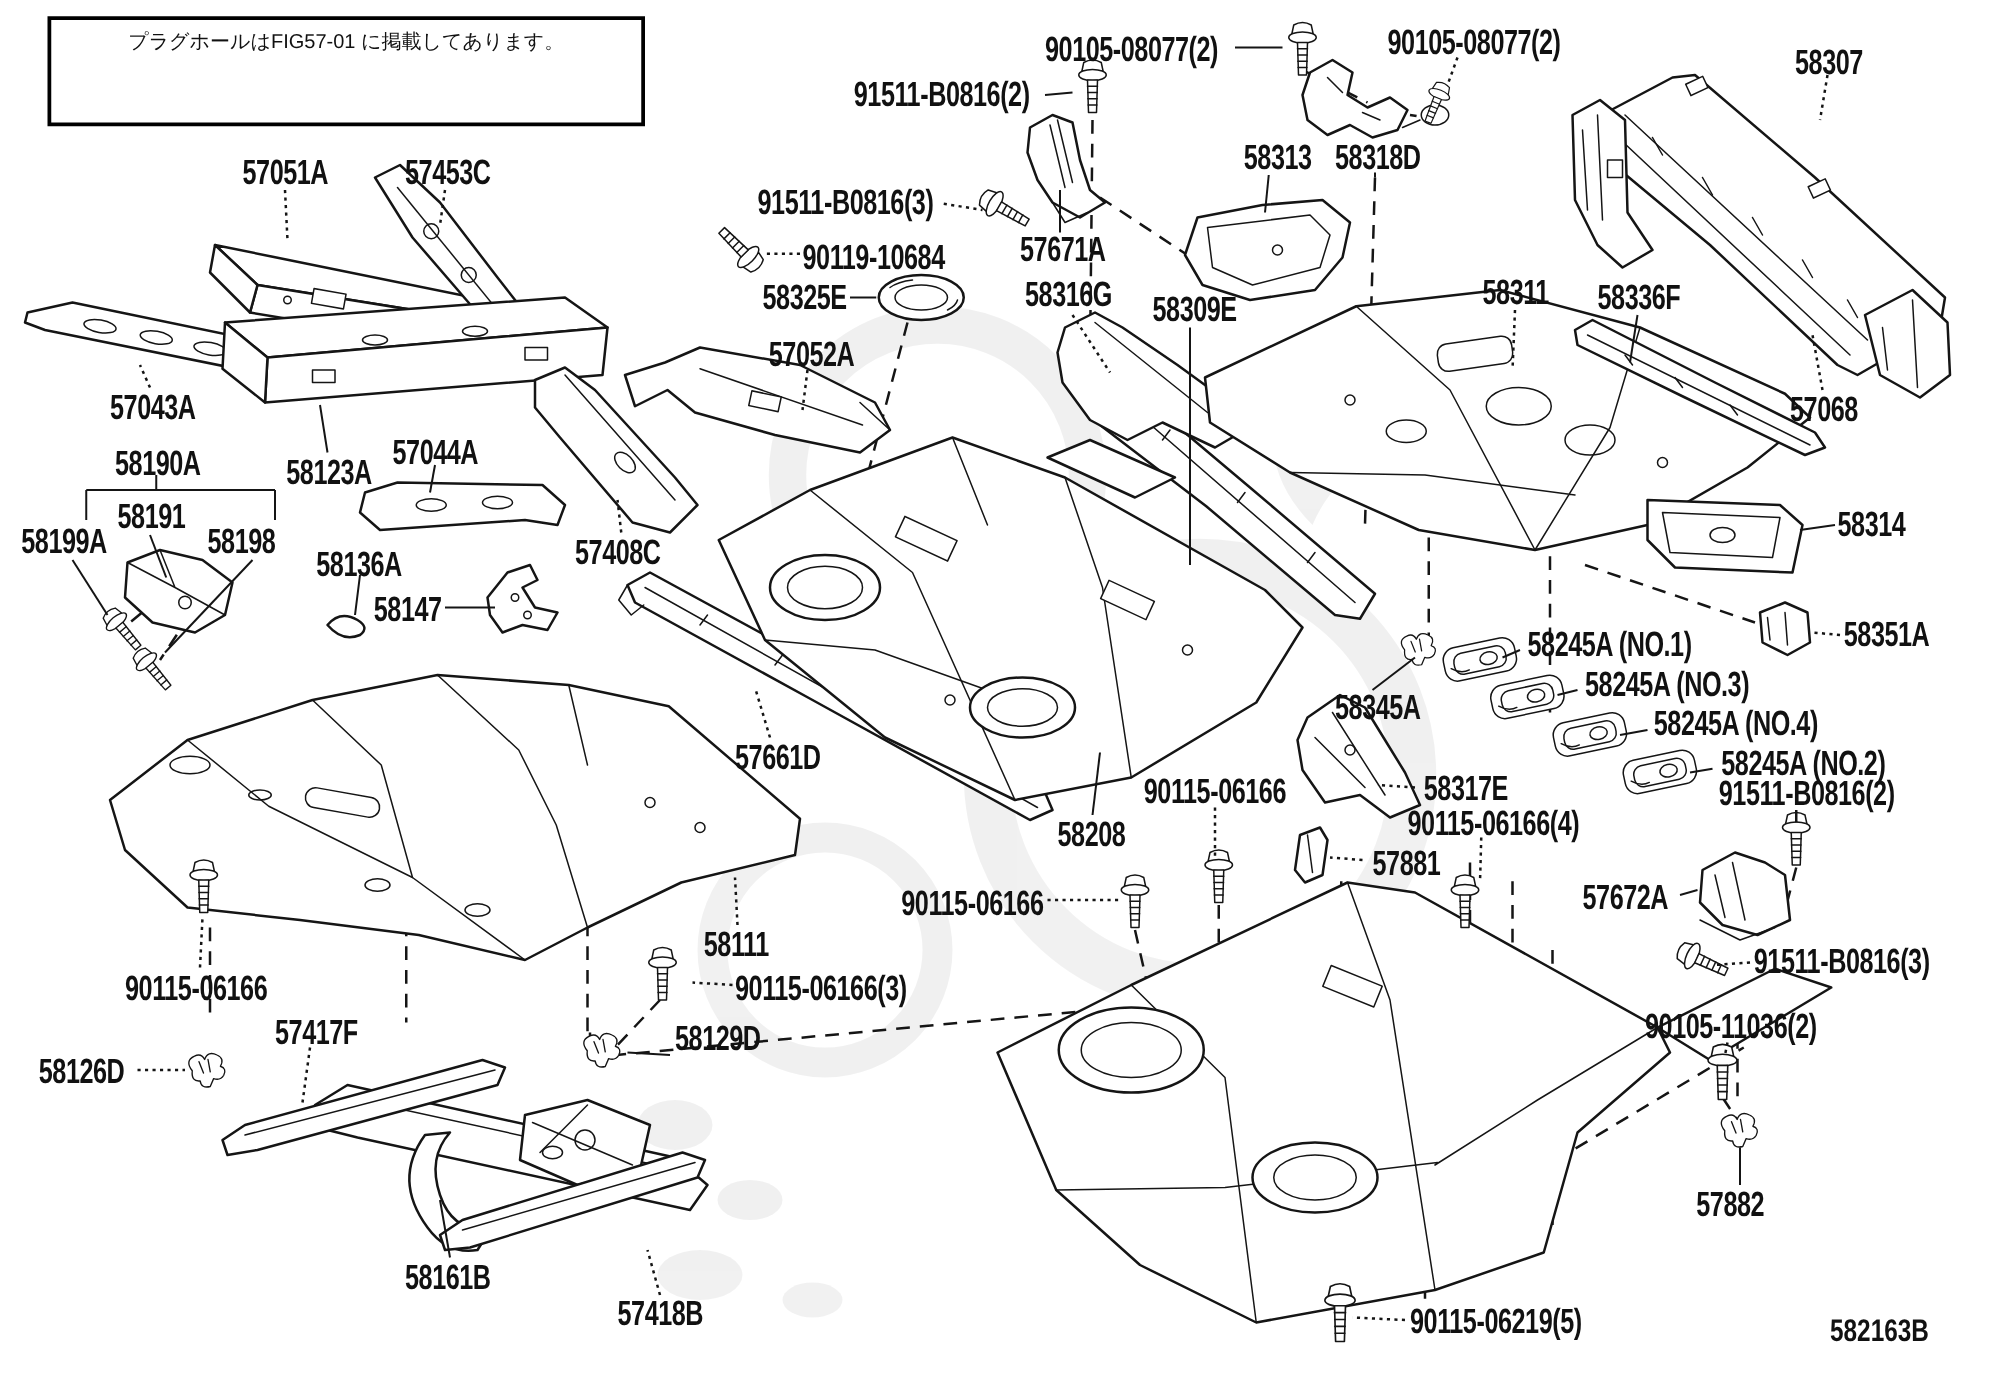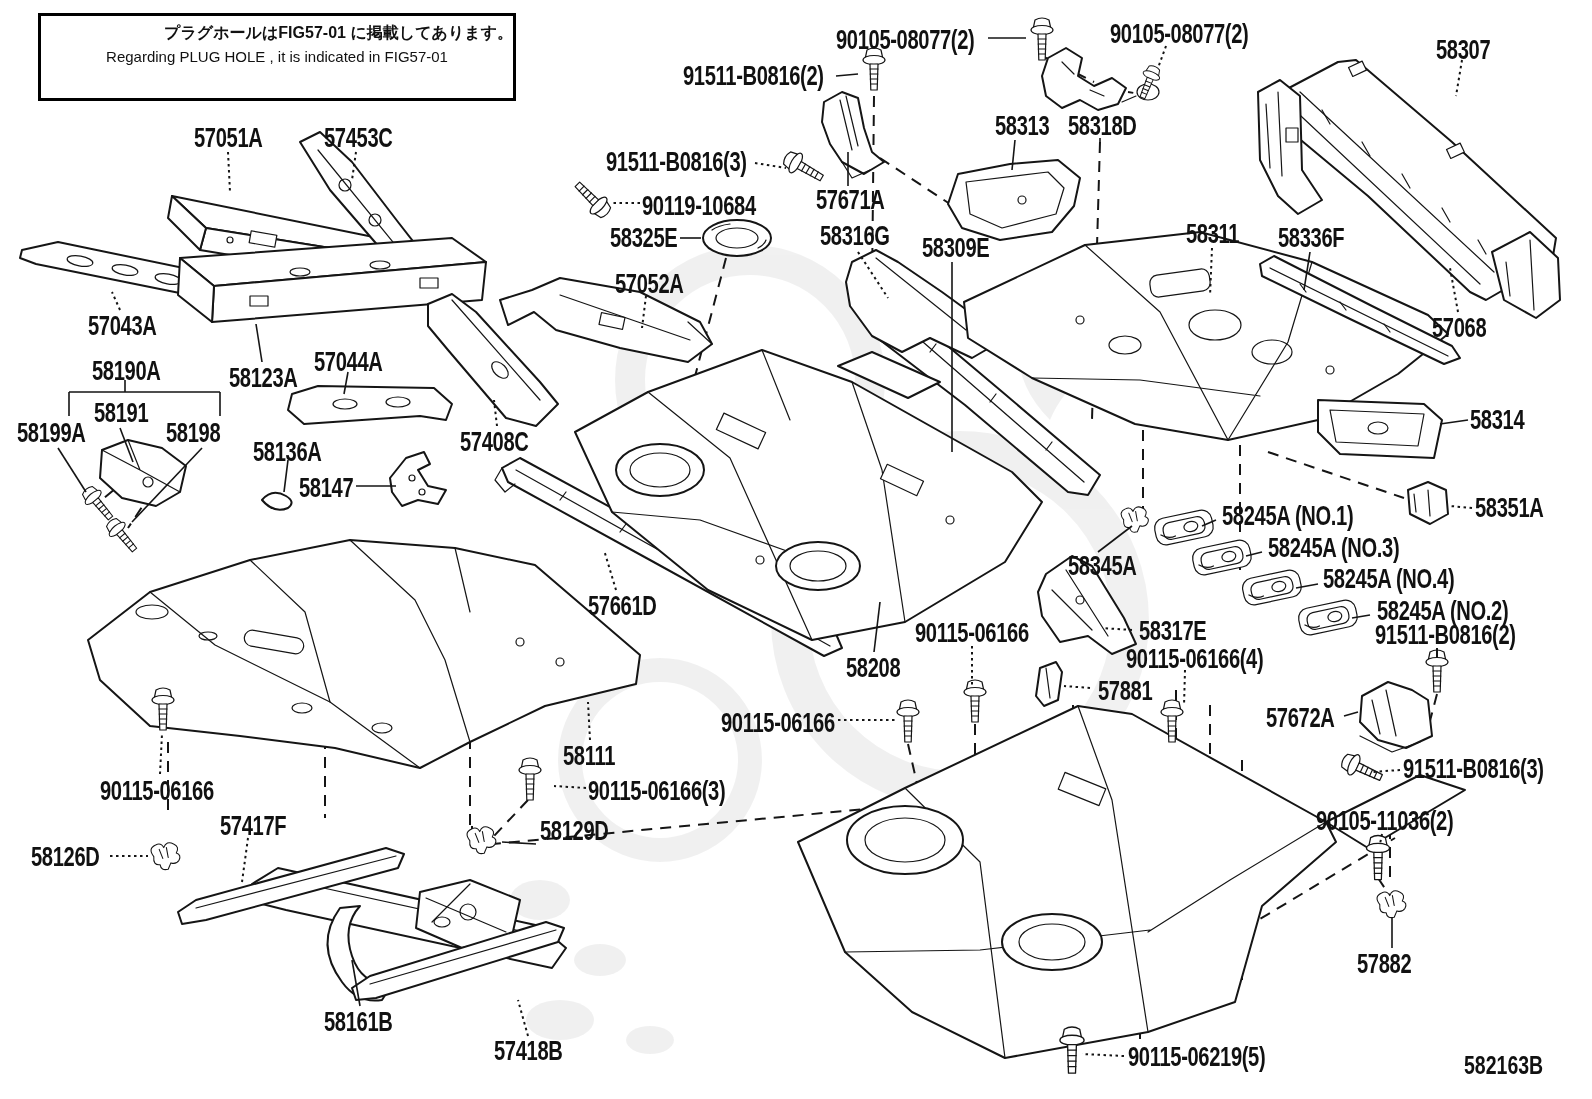--- a/index.html
+++ b/index.html
@@ -3,21 +3,21 @@
 <meta charset="utf-8">
 <style>
   html,body{margin:0;padding:0;background:#fff;}
   .canvas{position:relative;width:1592px;height:1099px;background:#fff;overflow:hidden;
           font-family:"Liberation Sans",sans-serif;color:#111;}
   svg.art{position:absolute;left:0;top:0;}
   .lbl{position:absolute;font-weight:bold;font-size:28px;line-height:1;white-space:nowrap;
        transform:scaleX(.72);transform-origin:0 0;letter-spacing:-.5px;color:#111;}
   .note{position:absolute;left:38px;top:13px;width:478px;height:88px;border:3px solid #000;
         box-sizing:border-box;background:#fff;text-align:center;padding-top:7px;z-index:5;}
-  .note .jp{font-size:16px;font-weight:bold;text-align:right;}
+  .note .jp{font-size:16px;font-weight:normal;}
   .note .en{font-size:15px;margin-top:4px;}
   .note .ref{font-size:19px;font-weight:bold;margin-top:3px;letter-spacing:2px;}
   .diagram-id{position:absolute;left:1464px;top:1051px;font-weight:bold;font-size:25px;
        transform:scaleX(.78);transform-origin:0 0;}
   
   .s{fill:none;stroke:#151515;stroke-width:2;stroke-linejoin:round;stroke-linecap:round;}
   .sw{fill:#fff;stroke:#151515;stroke-width:2;stroke-linejoin:round;}
   .tn{stroke-width:1.2;}
   .ld{fill:none;stroke:#151515;stroke-width:1.6;}
   .ldd{fill:none;stroke:#151515;stroke-width:2;stroke-dasharray:11 8;}
@@ -420,21 +420,20 @@
     <path class="ld" d="M1392,948 L1392,918"></path>
     <path class="ldt" d="M1124,1056 L1082,1054"></path>
     <path class="ld" d="M360,1006 L352,960"></path>
     <path class="ldt" d="M528,1036 L518,1000"></path>
     <path class="ld" d="M1100,138 L1100,142"></path>
   </g>
 </svg>
 
   <div class="note">
     <div class="jp">プラグホールはFIG57-01 に掲載してあります。</div>
-    <div class="en">Regarding PLUG HOLE , it is indicated in FIG57-01</div>
   </div>
 
   <div id="labels-layer">
       <div class="lbl" style="left: 836px; top: 26px;">90105-08077(2)</div>
       <div class="lbl" style="left: 1110px; top: 20px;">90105-08077(2)</div>
       <div class="lbl" style="left: 683px; top: 62px;">91511-B0816(2)</div>
       <div class="lbl" style="left: 1436px; top: 36px;">58307</div>
       <div class="lbl" style="left: 606px; top: 148px;">91511-B0816(3)</div>
       <div class="lbl" style="left: 816px; top: 186px;">57671A</div>
       <div class="lbl" style="left: 642px; top: 192px;">90119-10684</div>

